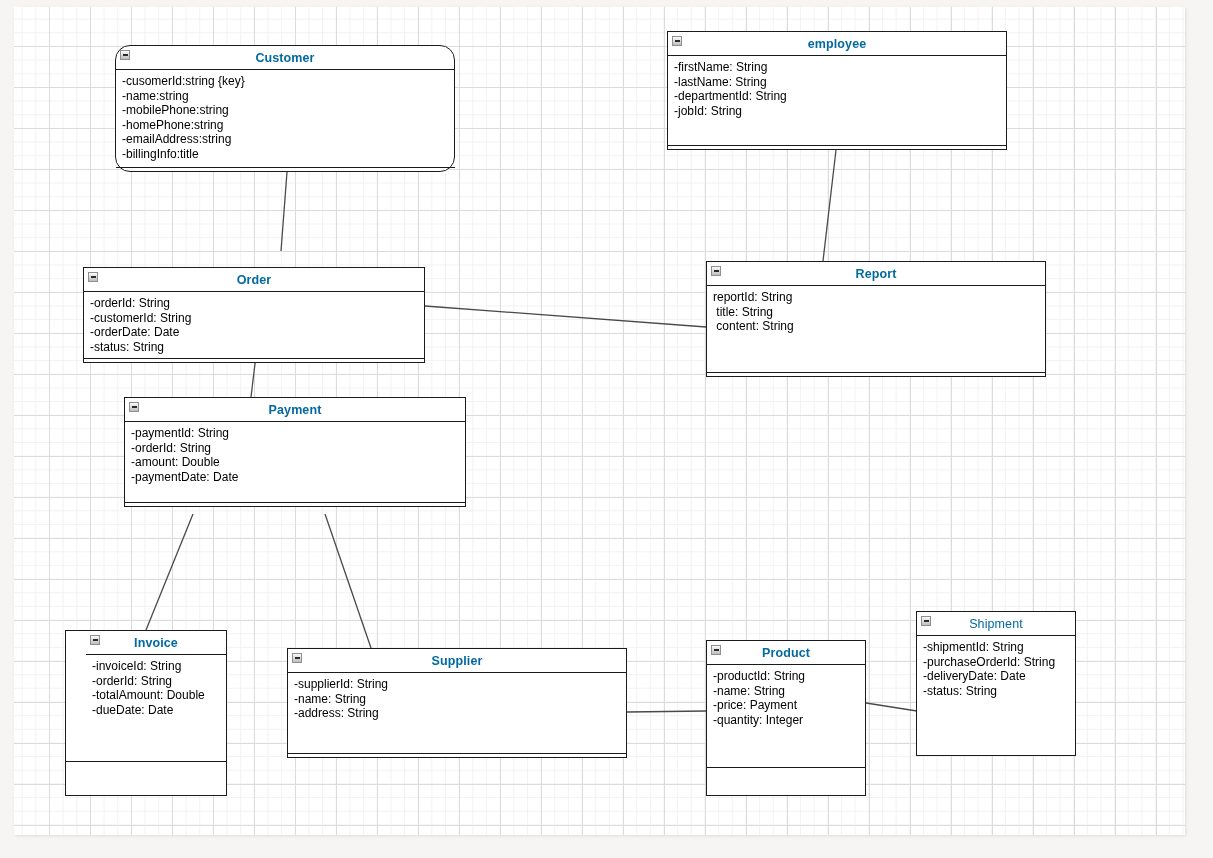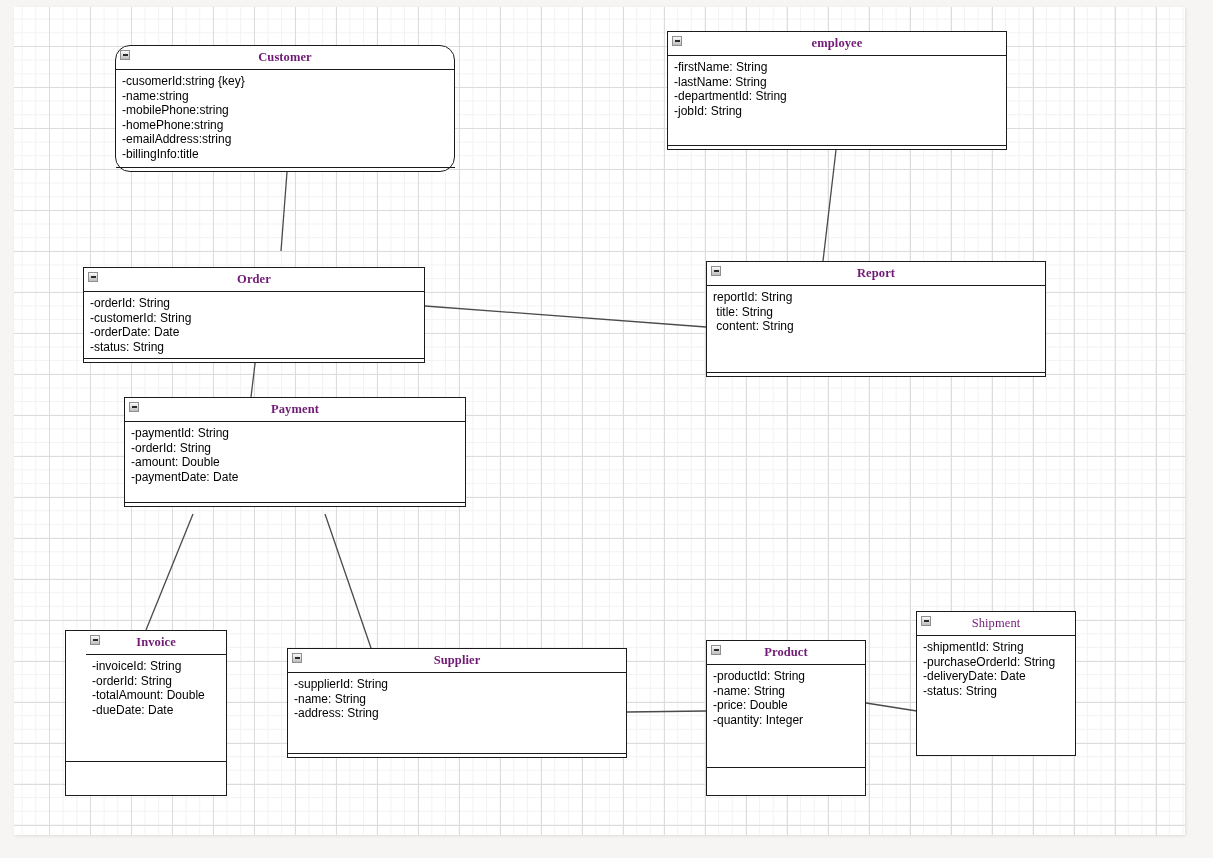--- a/index.html
+++ b/index.html
@@ -36,23 +36,22 @@
     border:1.6px solid #1b1b1b;
   }
   .title-bar {
     position:relative;
     height:24px;
     border-bottom:1.6px solid #1b1b1b;
     display:flex; align-items:center; justify-content:center;
   }
   .title-text {
     font-size:12.5px;
-    color:#701a75;
+    color:#0369a1;
     letter-spacing:0.1px;
-    font-family:Liberation Serif, serif;
   }
   .title-text.bold { font-weight:bold; }
   .collapse-btn {
     position:absolute;
     left:4px; top:4px;
     width:10px; height:10px;
     border:1px solid #8f8f8f;
     background:linear-gradient(#fbfbfb, #bdbdbd);
     display:flex; align-items:center; justify-content:center;
     cursor:pointer;
@@ -152,21 +151,21 @@
           <span class="title-text bold">Supplier</span>
         </div>
         <div class="attrs"><div>-supplierId: String</div><div>-name: String</div><div>-address: String</div></div>
         <div class="dbl-line"></div>
       </div>
       <div class="uml-class" style="left: 706px; top: 640px; width: 160px; height: 156px;">
         <div class="title-bar">
           <span class="collapse-btn"></span>
           <span class="title-text bold">Product</span>
         </div>
-        <div class="attrs"><div>-productId: String</div><div>-name: String</div><div>-price: Double</div><div>-quantity: Integer</div></div>
+        <div class="attrs"><div>-productId: String</div><div>-name: String</div><div>-price: Payment</div><div>-quantity: Integer</div></div>
         <div class="methods-divider" style="bottom: 27px;"></div>
       </div>
       <div class="uml-class" style="left: 916px; top: 611px; width: 160px; height: 145px;">
         <div class="title-bar">
           <span class="collapse-btn"></span>
           <span class="title-text">Shipment</span>
         </div>
         <div class="attrs"><div>-shipmentId: String</div><div>-purchaseOrderId: String</div><div>-deliveryDate: Date</div><div>-status: String</div></div>
       </div>
     </div>

